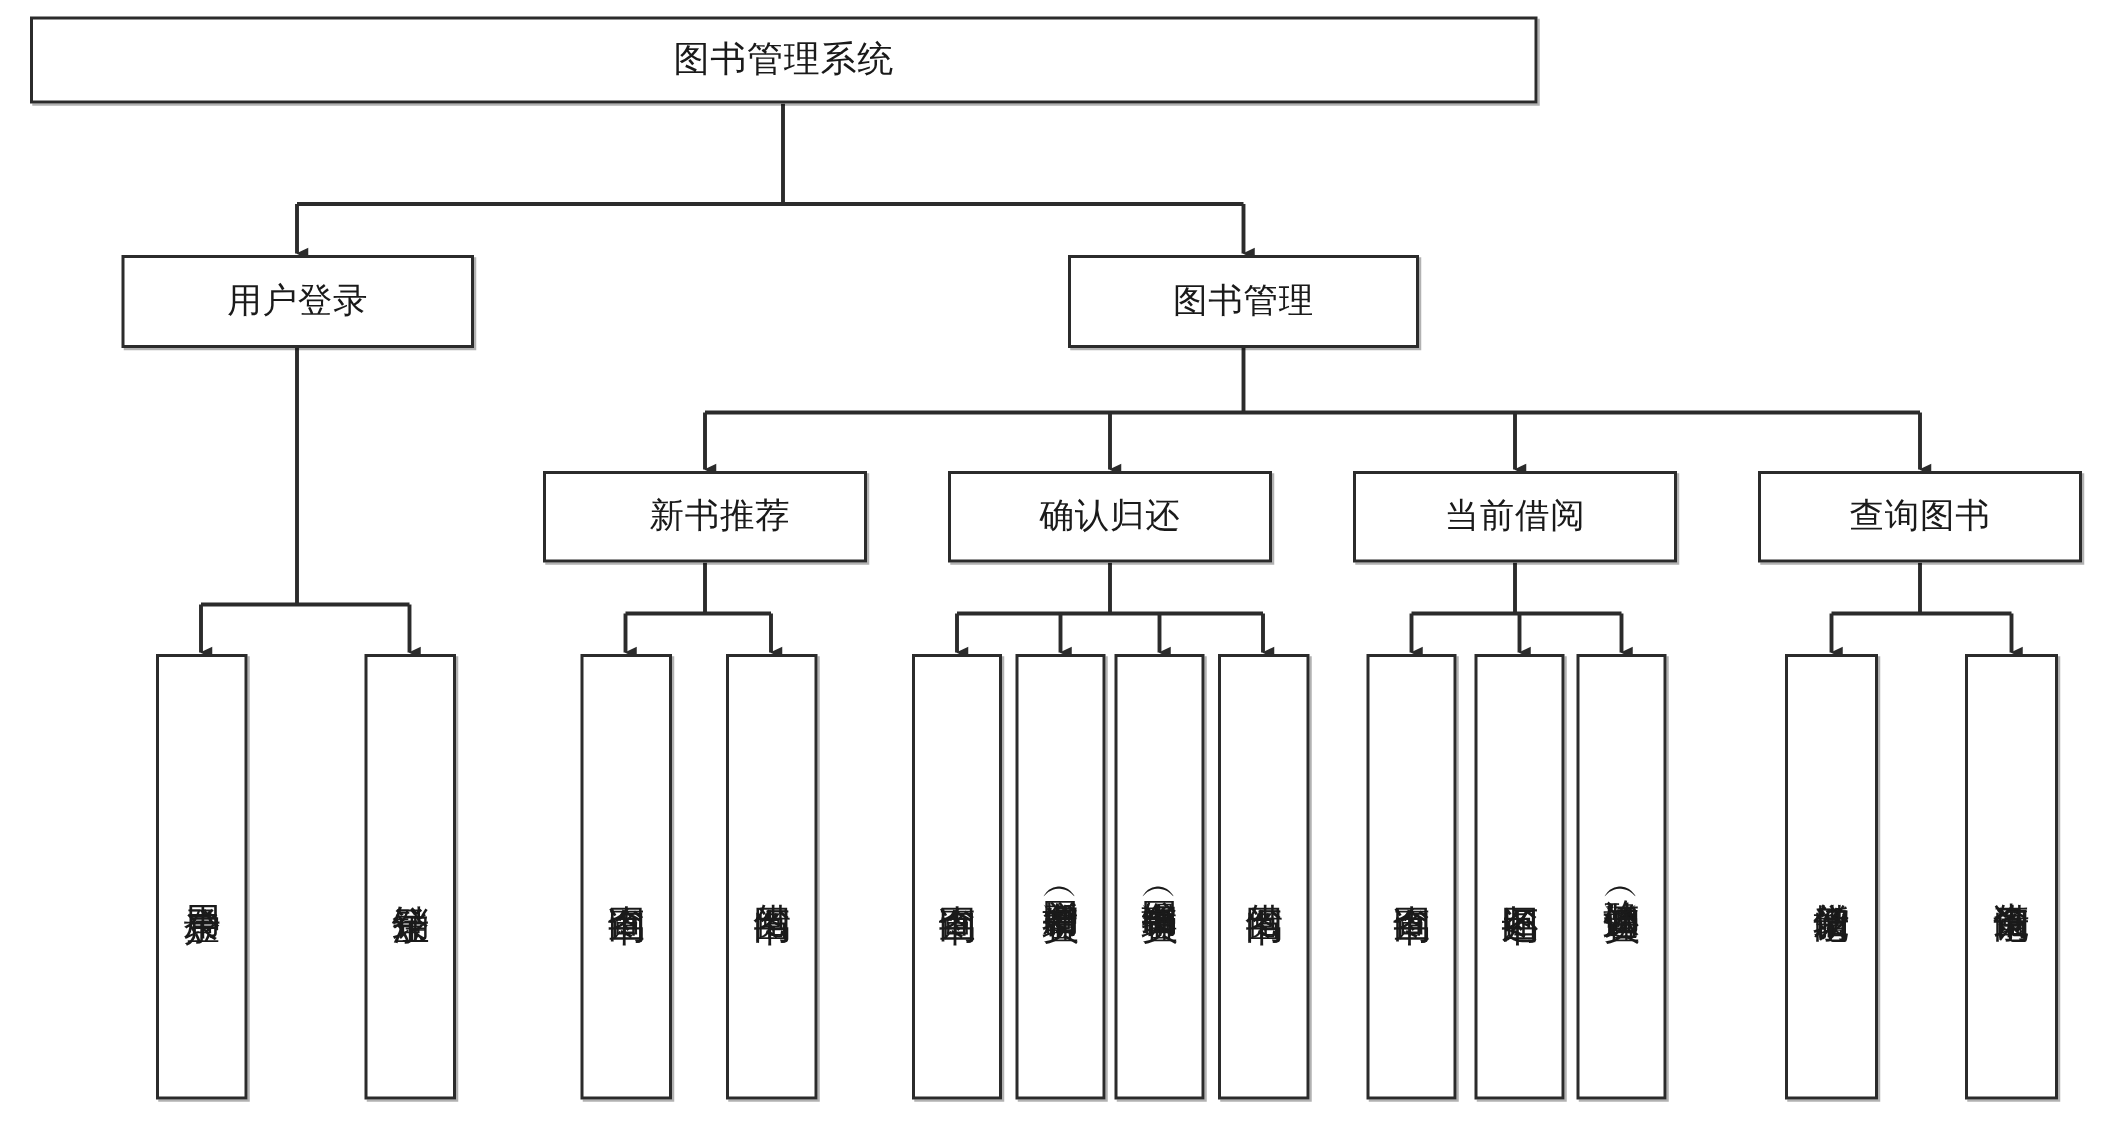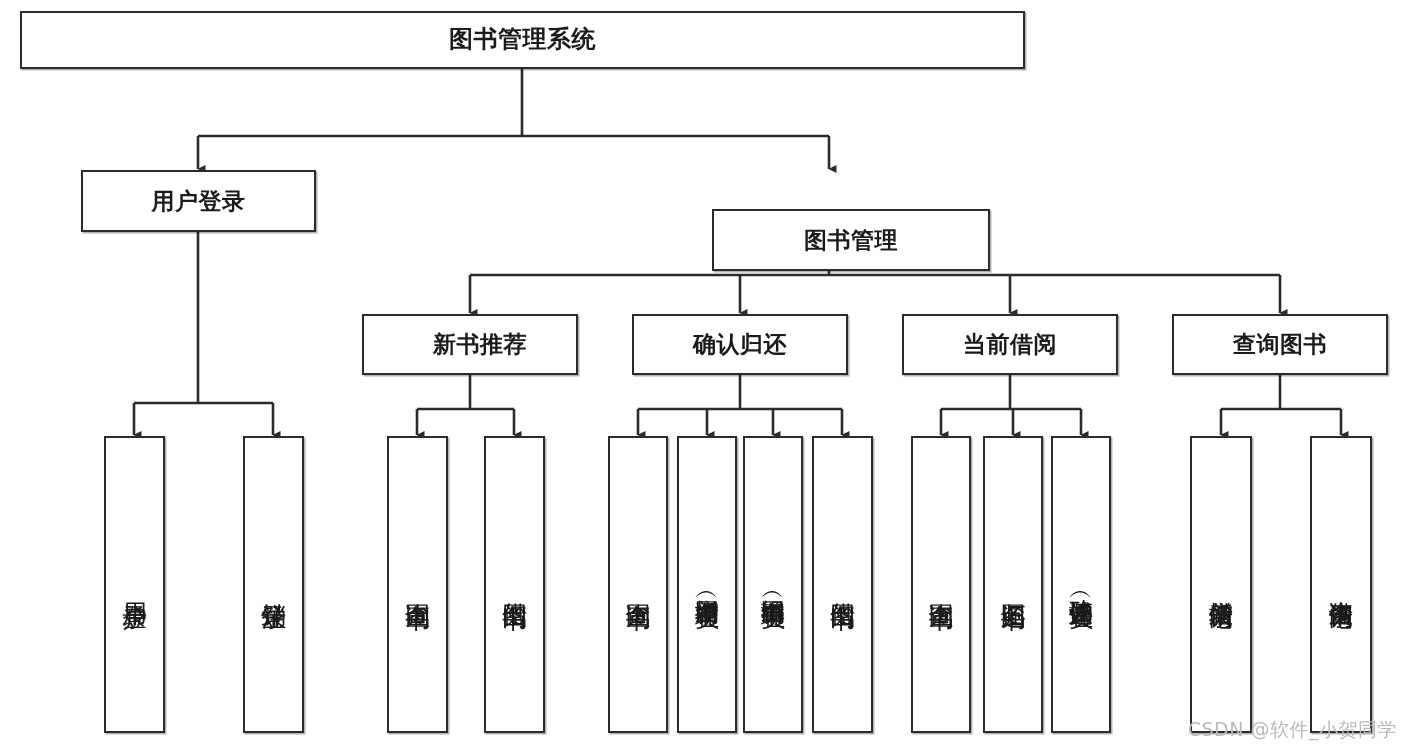--- a/index.html
+++ b/index.html
@@ -37,21 +37,20 @@
   }
   .node .label {
     color: #1a1a1a;
     text-align: center;
     line-height: 1.15;
     white-space: nowrap;
   }
   .node.horiz .label {
     font-size: 23px;
     letter-spacing: 0.5px;
-    font-weight: bold;
   }
   .node.root .label {
     font-size: 24px;
   }
   .node.vert {
     align-items: center;
     justify-content: center;
     padding: 4px 0;
   }
   .node.vert .label {
@@ -126,21 +125,21 @@
       </g>
   </svg>
 
   <div id="nodes-layer">
       <div class="node horiz root" style="left: 20px; top: 11px; width: 1005px; height: 58px;">
         <span class="label">图书管理系统</span>
       </div>
       <div class="node horiz" style="left: 81px; top: 170px; width: 235px; height: 62px;">
         <span class="label">用户登录</span>
       </div>
-      <div class="node horiz" style="left: 712px; top: 170px; width: 278px; height: 62px; margin-top: 39px;">
+      <div class="node horiz" style="left: 712px; top: 170px; width: 234px; height: 62px;">
         <span class="label">图书管理</span>
       </div>
       <div class="node horiz" style="left: 362px; top: 314px; width: 216px; height: 61px; padding-left: 20px;">
         <span class="label">新书推荐</span>
       </div>
       <div class="node horiz" style="left: 632px; top: 314px; width: 216px; height: 61px;">
         <span class="label">确认归还</span>
       </div>
       <div class="node horiz" style="left: 902px; top: 314px; width: 216px; height: 61px;">
         <span class="label">当前借阅</span>
@@ -182,14 +181,13 @@
         <span class="label">确认归还（管理员）</span>
       </div>
       <div class="node vert tall" style="left: 1190px; top: 436px; width: 62px; height: 297px;">
         <span class="label">新增借阅记录</span>
       </div>
       <div class="node vert tall" style="left: 1310px; top: 436px; width: 62px; height: 297px;">
         <span class="label">查询借阅记录</span>
       </div>
     </div>
 
-  <div class="watermark">CSDN @软件_小贺同学</div>
 </div>
 
 </body></html>

